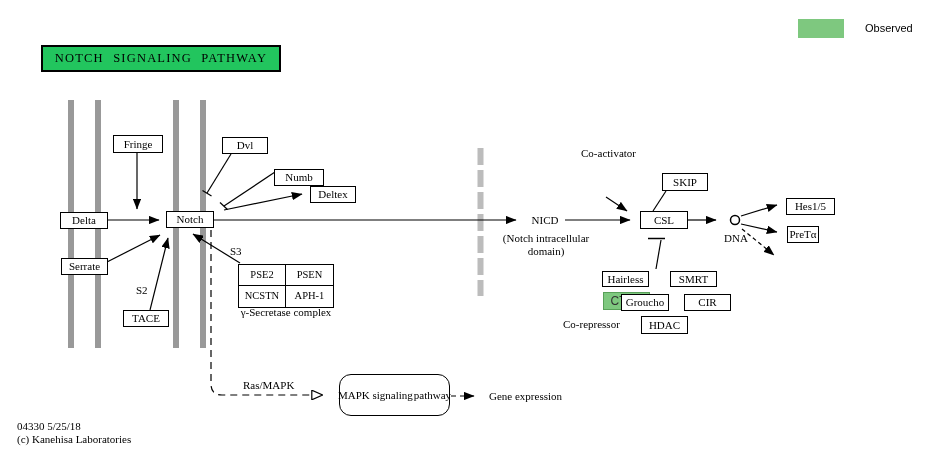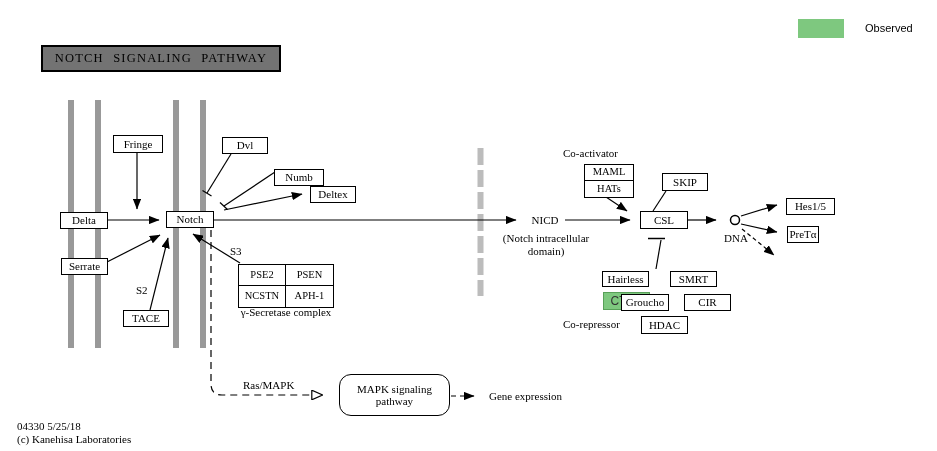--- a/index.html
+++ b/index.html
@@ -8,40 +8,40 @@
     font-family:"Liberation Serif", serif; color:#000; overflow:hidden;
   }
   #lines { position:absolute; left:0; top:0; width:937px; height:451px; }
 
   .box {
     position:absolute; box-sizing:border-box; background:#fff;
     border:1px solid #000; display:flex; align-items:center; justify-content:center;
     font-size:11px; line-height:1; white-space:nowrap;
   }
   .title-box {
-    position:absolute; box-sizing:border-box; border:2px solid #000; background:#737373;
+    position:absolute; box-sizing:border-box; border:2px solid #000; background:#22c55e;
     display:flex; align-items:center; justify-content:center;
     font-size:12.5px; letter-spacing:1.2px; word-spacing:5px;
   }
   .lbl { position:absolute; font-size:11px; line-height:1.15; white-space:nowrap; }
   .lbl.small { font-size:11px; }
   .ctr { text-align:center; }
 
   .cplx { position:absolute; box-sizing:border-box; border:1px solid #000; background:#fff;
           display:grid; }
   .cplx .cell { box-sizing:border-box; display:flex; align-items:center; justify-content:center;
                 font-size:10.5px; line-height:1; }
   .g2 { grid-template-columns:1fr 1fr; grid-template-rows:1fr 1fr; }
   .g1 { grid-template-rows:1fr 1fr; }
   .br { border-right:1px solid #000; }
   .bb { border-bottom:1px solid #000; }
 
   .green-box { background:#7EC87F; border:1px solid #58a058;
                font-family:"Liberation Sans", sans-serif; font-size:12px; color:#333;margin-left:30px; }
-  .rounded { border-radius:12px; border-width:1.5px; flex-direction:column; gap:1px; }
+  .rounded { border-radius:12px; border-width:1.5px; flex-direction:row; gap:1px; }
   .legend-swatch { position:absolute; background:#7EC87F; }
   .sans { font-family:"Liberation Sans", sans-serif;margin-left:13px; }
 </style>
 </head>
 <body>
 
 <div id="stage">
 
   <svg id="lines" viewBox="0 0 937 451">
     <defs>
@@ -109,25 +109,21 @@
   <div class="box" style="left:310px; top:186px; width:46px; height:17px;">Deltex</div>
 
   <div class="cplx g2" style="left:238px; top:264px; width:96px; height:44px;">
     <div class="cell br bb">PSE2</div>
     <div class="cell bb">PSEN</div>
     <div class="cell br">NCSTN</div>
     <div class="cell">APH-1</div>
   </div>
   <div class="lbl small ctr" style="left:237px; top:306px; width:98px;">γ-Secretase complex</div>
 
-  <div class="lbl" style="left:563px; top:147px;">Co-activator</div>
-  <div class="cplx g1" style="left:584px; top:164px; width:50px; height:34px;">
-    <div class="cell bb">MAML</div>
-    <div class="cell">HATs</div>
-  </div>
+  <div class="lbl" style="left:581px; top:147px;">Co-activator</div>
   <div class="box" style="left:662px; top:173px; width:46px; height:18px;">SKIP</div>
   <div class="box" style="left:640px; top:211px; width:48px; height:18px;">CSL</div>
 
   <div class="lbl ctr" style="left:524px; top:214px; width:42px;">NICD</div>
   <div class="lbl small ctr" style="left:494px; top:232px; width:104px; white-space:normal;">
     <span>(Notch intracellular</span><br>
     <span>domain)</span>
   </div>
 
   <div class="lbl" style="left:136px; top:284px;">S2</div>

